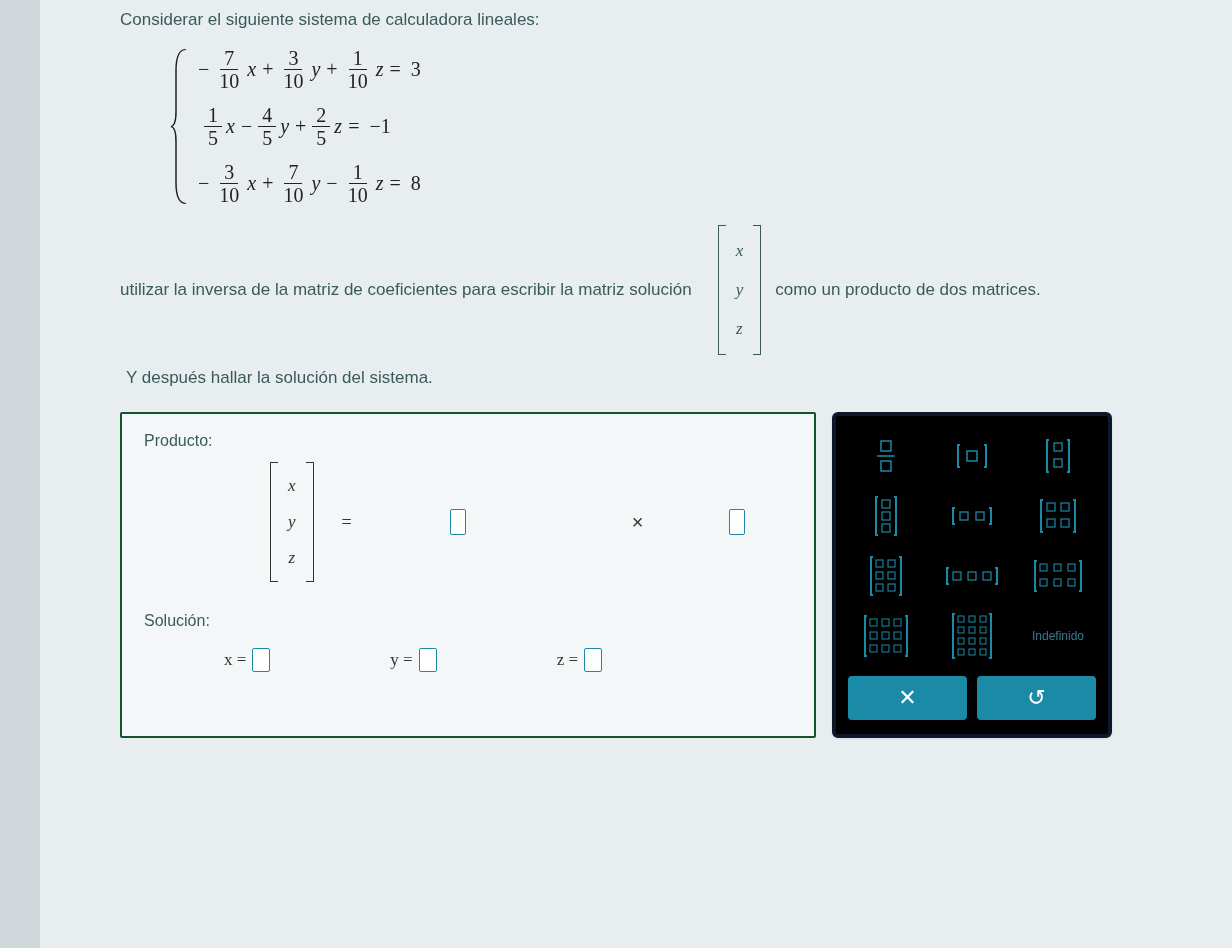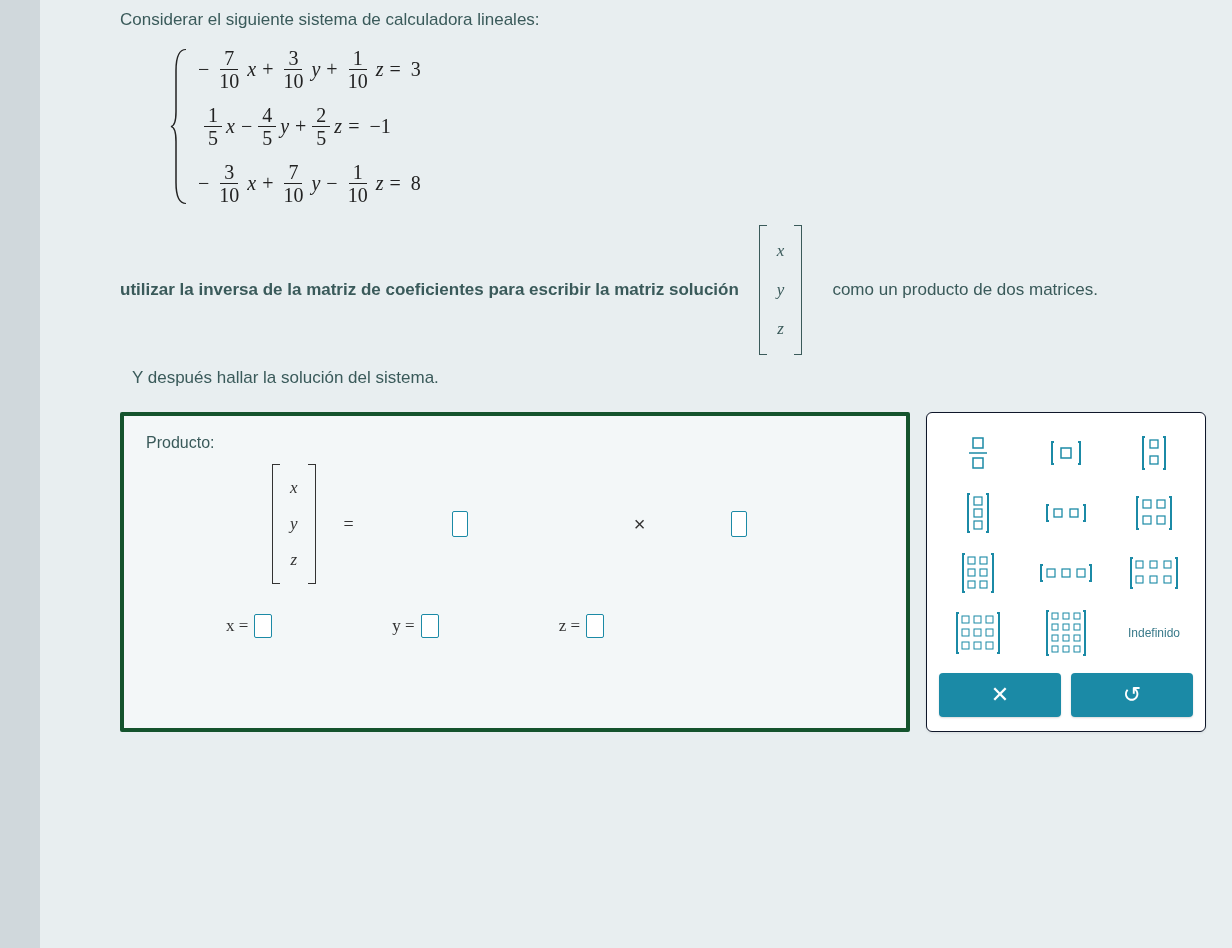--- a/index.html
+++ b/index.html
@@ -64,22 +64,22 @@
 
   .mid-text {
     color: #3a5a5a;
     font-size: 17px;
     margin: 18px 20px 8px 0;
     line-height: 1.6;
     display: flex;
     align-items: center;
     flex-wrap: wrap;
   }
-  .mid-text .txt { margin-right: 14px; font-weight: bold; }
-  .mid-text .txt2 { margin-left: 24px; }
+  .mid-text .txt { margin-right: 20px; }
+  .mid-text .txt2 { margin-left: 8px; }
 
   .col-matrix {
     display: inline-flex;
     align-items: stretch;
     margin: 0 6px;
     font-family: 'Times New Roman', serif;
   }
   .col-matrix .br-l, .col-matrix .br-r {
     width: 8px;
     border-top: 1.5px solid #3a5a5a;
@@ -96,35 +96,35 @@
     font-style: italic;
     text-align: center;
     padding: 6px 4px;
     color: #3a5a5a;
     font-size: 17px;
   }
 
   .after-text {
     color: #3a5a5a;
     font-size: 17px;
-    margin: 10px 20px 22px 12px;
+    margin: 10px 20px 22px 6px;
     line-height: 1.5;
   }
 
   .work-row {
     display: flex;
     gap: 16px;
     align-items: stretch;
   }
 
   .answer-box {
-    border: 4px solid #14532d;
+    border: 2px solid #14532d;
     background: #f3f7f8;
     padding: 18px 22px 14px 22px;
-    width: 790px;
+    width: 696px;
     border-radius: 2px;
   }
   .label-sec {
     color: #3a5a5a;
     font-size: 16px;
     margin-bottom: 12px;
   }
   .product-row {
     display: flex;
     align-items: center;
@@ -170,22 +170,22 @@
     display: flex;
     align-items: center;
     gap: 6px;
     font-family: 'Times New Roman', serif;
     font-size: 17px;
     color: #333;
   }
   .sol-item .placeholder-box { width: 18px; height: 24px; }
 
   .palette {
-    border: 1px solid #0f172a;
-    background: #ffffff;
+    border: 4px solid #0f172a;
+    background: #000000;
     border-radius: 6px;
     padding: 16px 12px 14px 12px;
     width: 280px;
     box-shadow: 0 1px 3px rgba(0,0,0,0.08);
   }
   .palette-grid {
     display: grid;
     grid-template-columns: repeat(3, 1fr);
     gap: 12px 10px;
     margin-bottom: 16px;
@@ -336,20 +336,21 @@
             <span class="br-r"></span>
           </span>
           <span class="eq-sign">=</span>
           <span class="placeholder-box"></span>
           <span class="big-gap"></span>
           <span class="times-sym">×</span>
           <span style="width:60px"></span>
           <span class="placeholder-box"></span>
         </div>
 
+        <div class="label-sec">Solución:</div>
         <div class="solution-row">
           <div class="sol-item">
             <span>x =</span>
             <span class="placeholder-box"></span>
           </div>
           <div class="sol-item">
             <span>y =</span>
             <span class="placeholder-box"></span>
           </div>
           <div class="sol-item">

